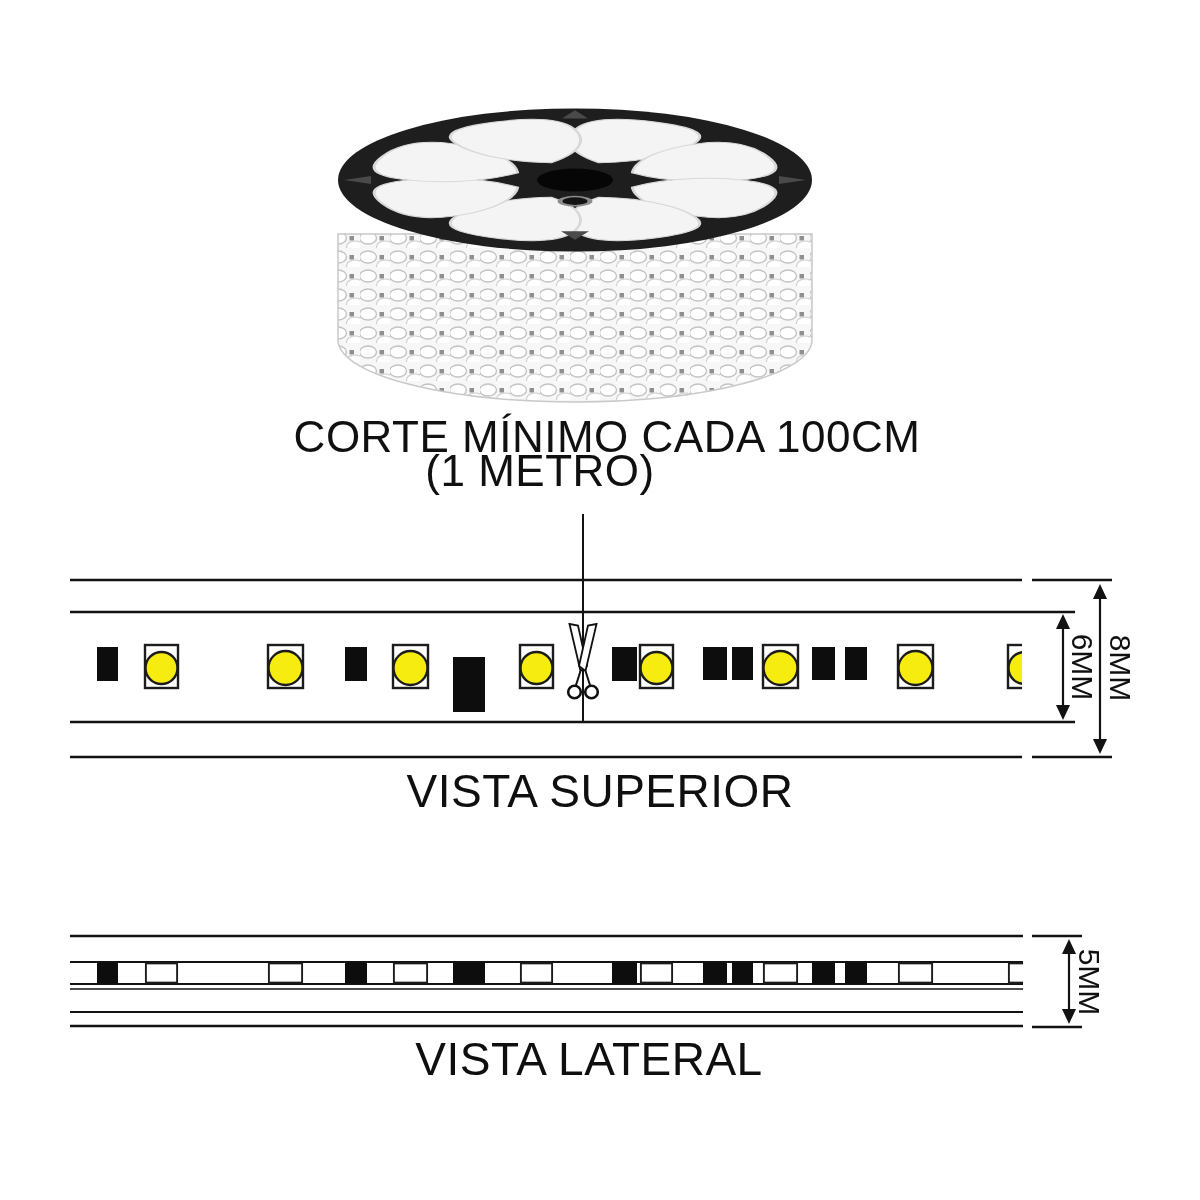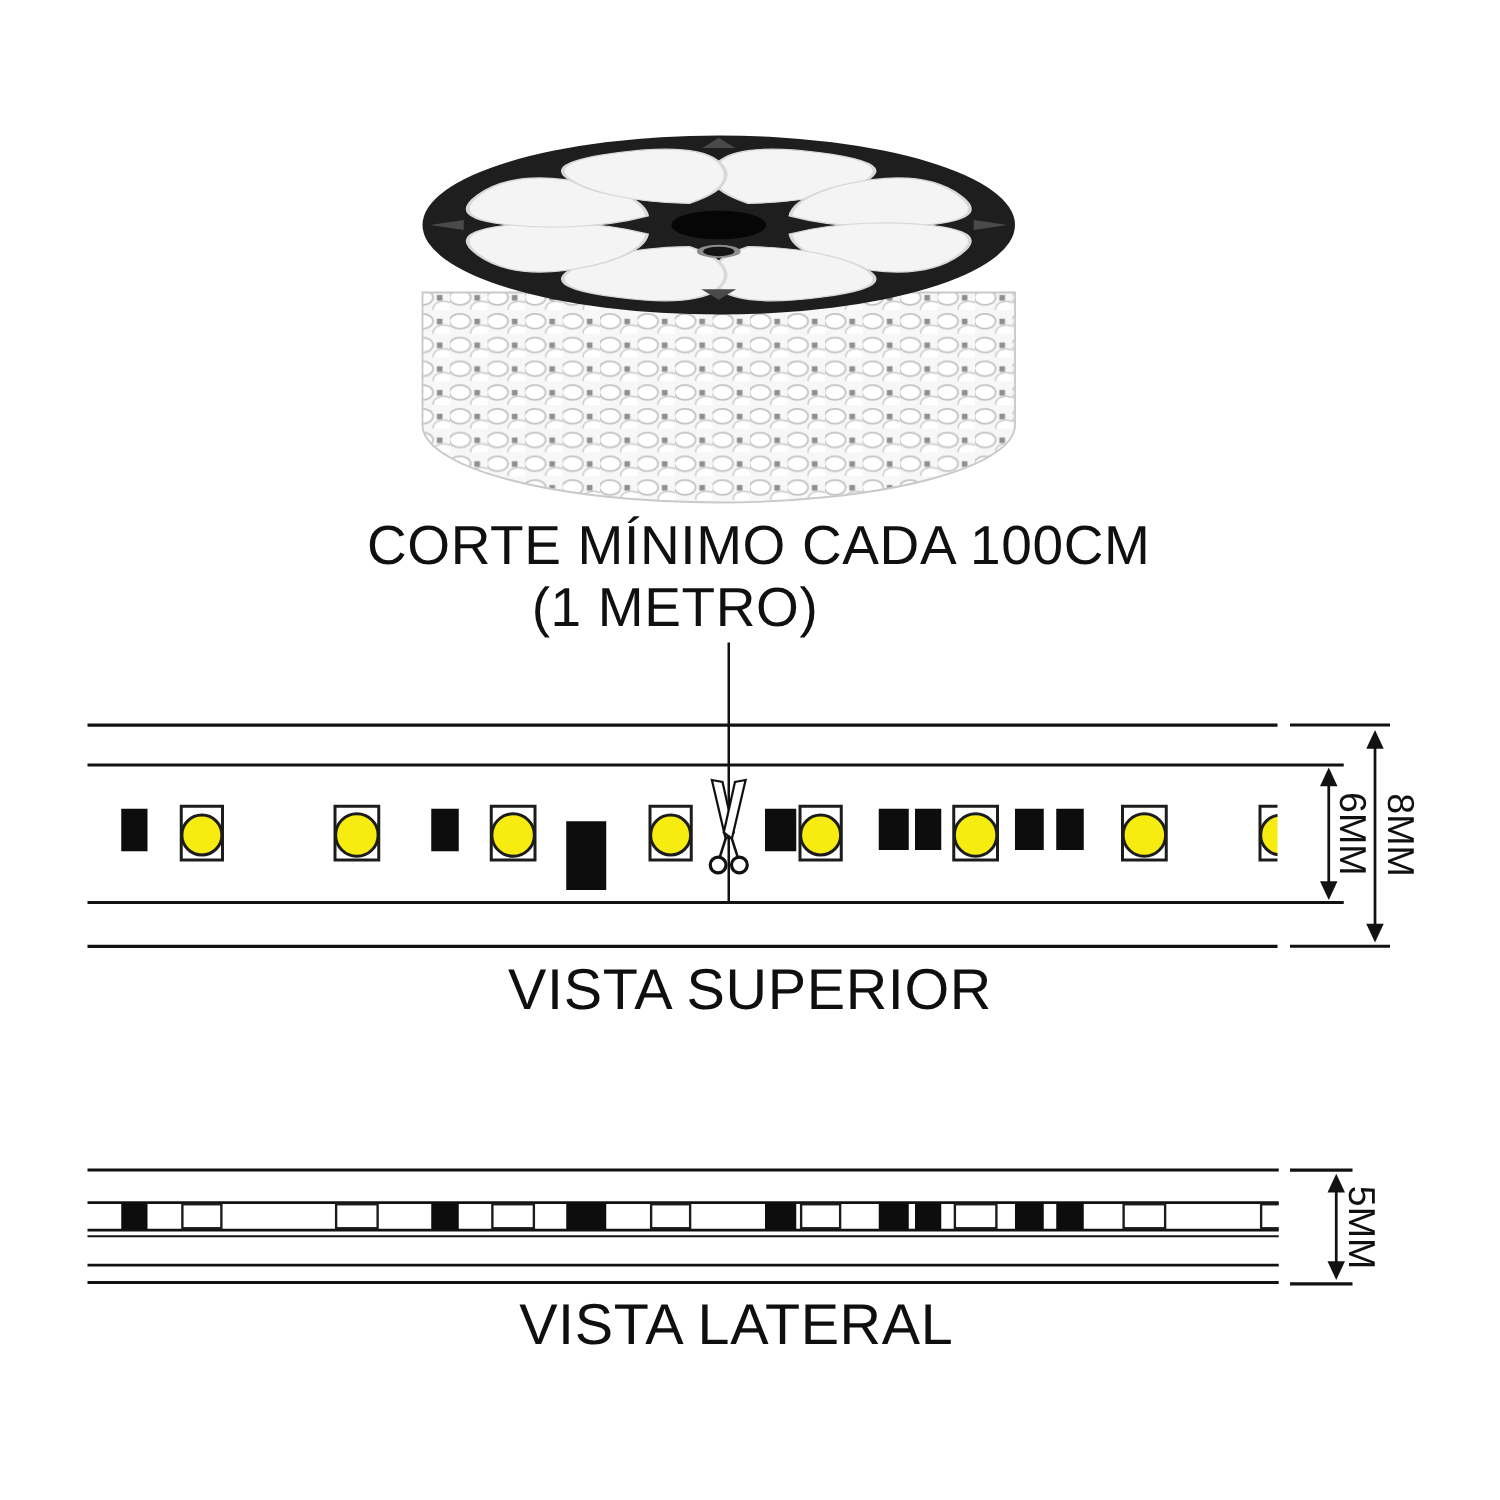--- a/index.html
+++ b/index.html
@@ -4,21 +4,21 @@
 <style>
   html,body{margin:0;padding:0;background:#ffffff;}
   .stage{position:relative;width:1200px;height:1200px;background:#fff;overflow:hidden;
          font-family:"Liberation Sans", sans-serif;color:#111;padding-left:31px;}
   .stage svg{display:block;}
   #reel-svg{position:absolute;left:330px;top:96px;width:490px;height:315px;}
   #diagram-svg{position:absolute;left:0;top:0;width:1200px;height:1200px;}
   .note{position:absolute;white-space:nowrap;transform:translateX(-50%);
         font-size:44px;letter-spacing:0.5px;color:#101010;}
   .note.l1{left:607px;top:412px;}
-  .note.l2{left:540px;top:462px;text-align:center;}
+  .note.l2{left:540px;top:446px;text-align:center;}
   .view-label{position:absolute;white-space:nowrap;transform:translateX(-50%);
         font-size:46px;letter-spacing:0.5px;color:#0f0f0f;}
   .view-label.sup{left:600px;top:764px;}
   .view-label.lat{left:589px;top:1032px;}
 </style>
 </head>
 <body>
 
 <div class="stage">
 

